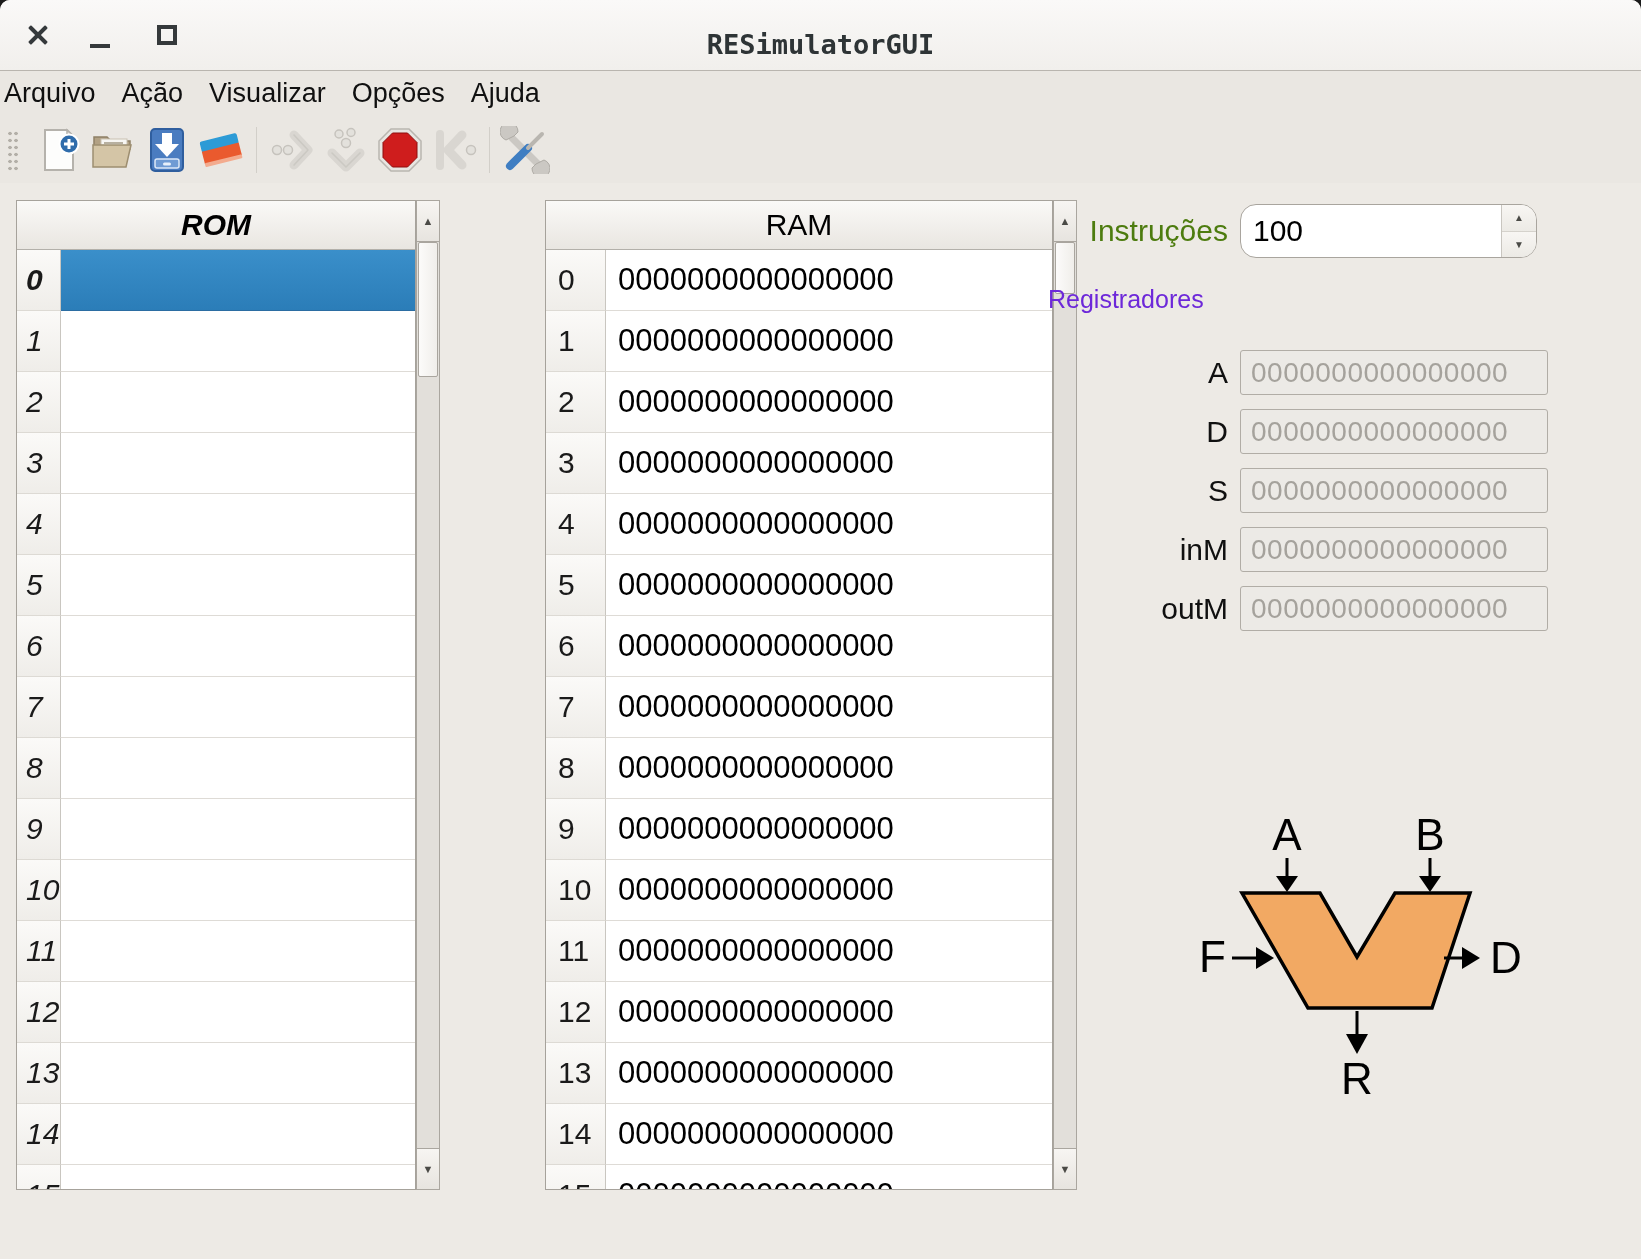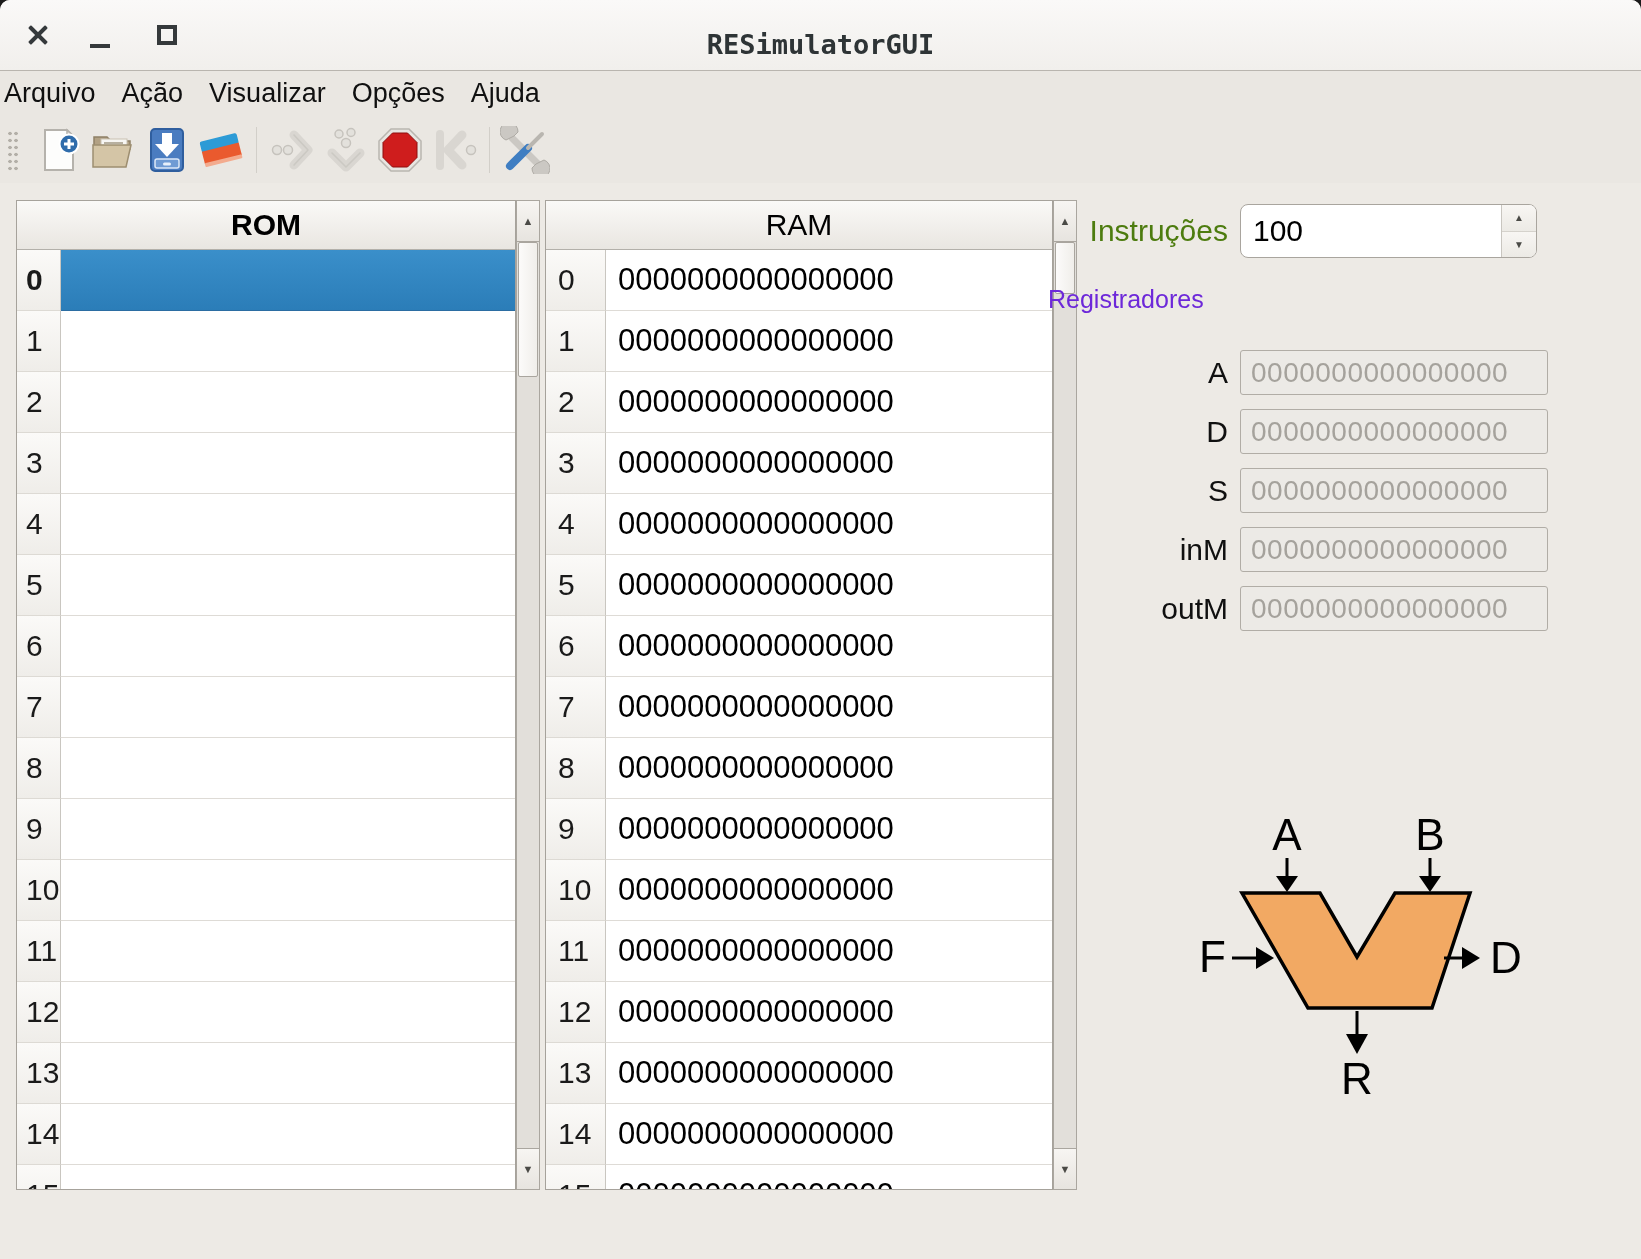--- a/index.html
+++ b/index.html
@@ -47,21 +47,21 @@
   }
   .tbtn { width:54px; height:54px; display:flex; align-items:center; justify-content:center; cursor:pointer; }
   .tsep { width:1px; height:46px; background:#d2cfc9; margin:0 8px; }
   
   .panel { position:absolute; top:200px; height:990px; display:flex; }
   .panel-rom { left:16px; }
   .panel-ram { left:545px; }
   .ptable {
     background:#fff; border:1px solid #a6a29b; box-sizing:border-box; overflow:hidden; height:100%;
   }
-  .ptable-rom { width:500px; }
+  .ptable-rom { width:400px;font-style:italic; }
   .ptable-ram { width:508px; }
   .phead {
     height:48px; line-height:48px; text-align:center; font-size:30px; color:#000;
     background:linear-gradient(#faf9f7,#e9e6e1);
     border-bottom:1px solid #b3b0aa;
   }
   .phead.bold { font-weight:bold; }
   .t-row { display:flex; height:61px; box-sizing:border-box; }
   .t-label {
     box-sizing:border-box; font-size:30px; color:#1a1a1a; display:flex; align-items:center;
@@ -86,21 +86,21 @@
   .sb-thumb {
     position:absolute; left:1px; right:1px; top:0;
     background:linear-gradient(90deg,#fcfbfa,#f0eeea); border:1px solid #a9a59e; border-radius:2px; box-sizing:border-box;
   }
   .thumb-rom { height:135px; }
   .thumb-ram { height:52px; }
   
   .instr-row { position:absolute; left:1040px; top:204px; display:flex; align-items:center; }
   .instr-label { width:188px; text-align:right; font-size:30px; color:#4d7c0f; padding-right:12px; }
   .spinbox {
-    width:297px; height:54px; background:#fff; border:1px solid #a9a59e; border-radius:8px;
+    width:297px; height:54px; background:#fff; border:1px solid #a9a59e; border-radius:16px;
     box-sizing:border-box; display:flex; overflow:hidden;
   }
   .spin-text { flex:1; font-size:30px; color:#000; display:flex; align-items:center; padding-left:12px; }
   .spin-btns { width:34px; display:flex; flex-direction:column; border-left:1px solid #c9c6c0; }
   .spin-b {
     flex:1; display:flex; align-items:center; justify-content:center;
     background:linear-gradient(#f8f6f3,#eceae5); font-size:10px; color:#4a4a46;
   }
   .spin-b:first-child { border-bottom:1px solid #d5d2cc; }
   .reg-heading { position:absolute; left:1048px; top:285px; font-size:25px; color:#6d28d9; }

